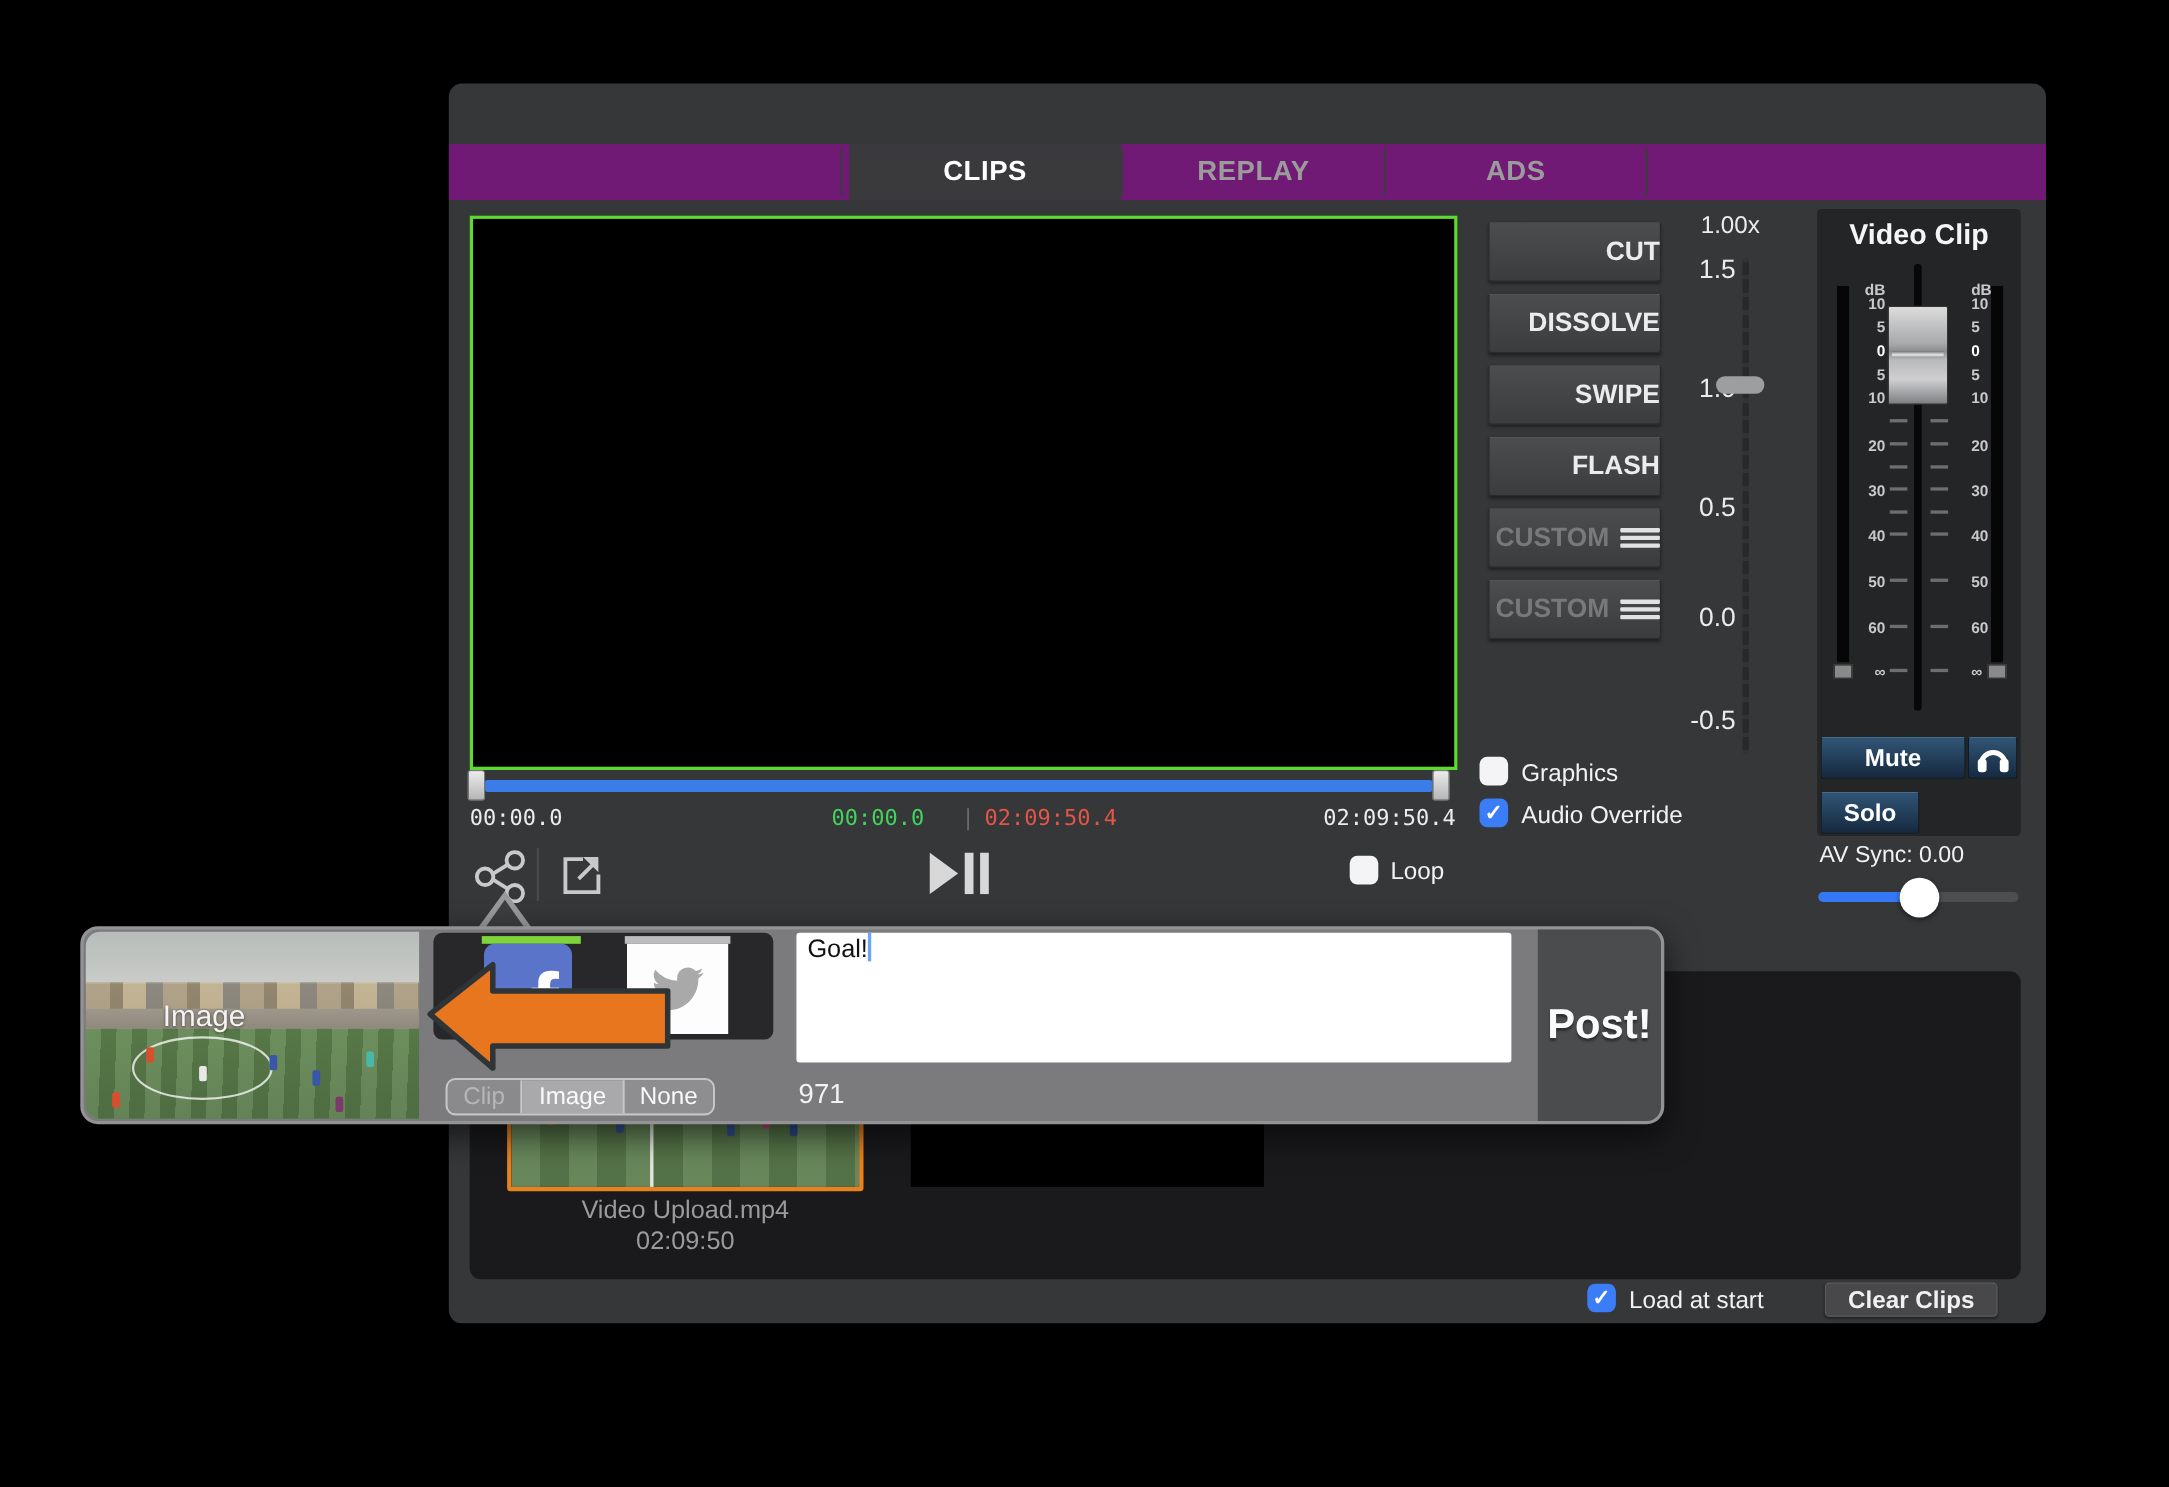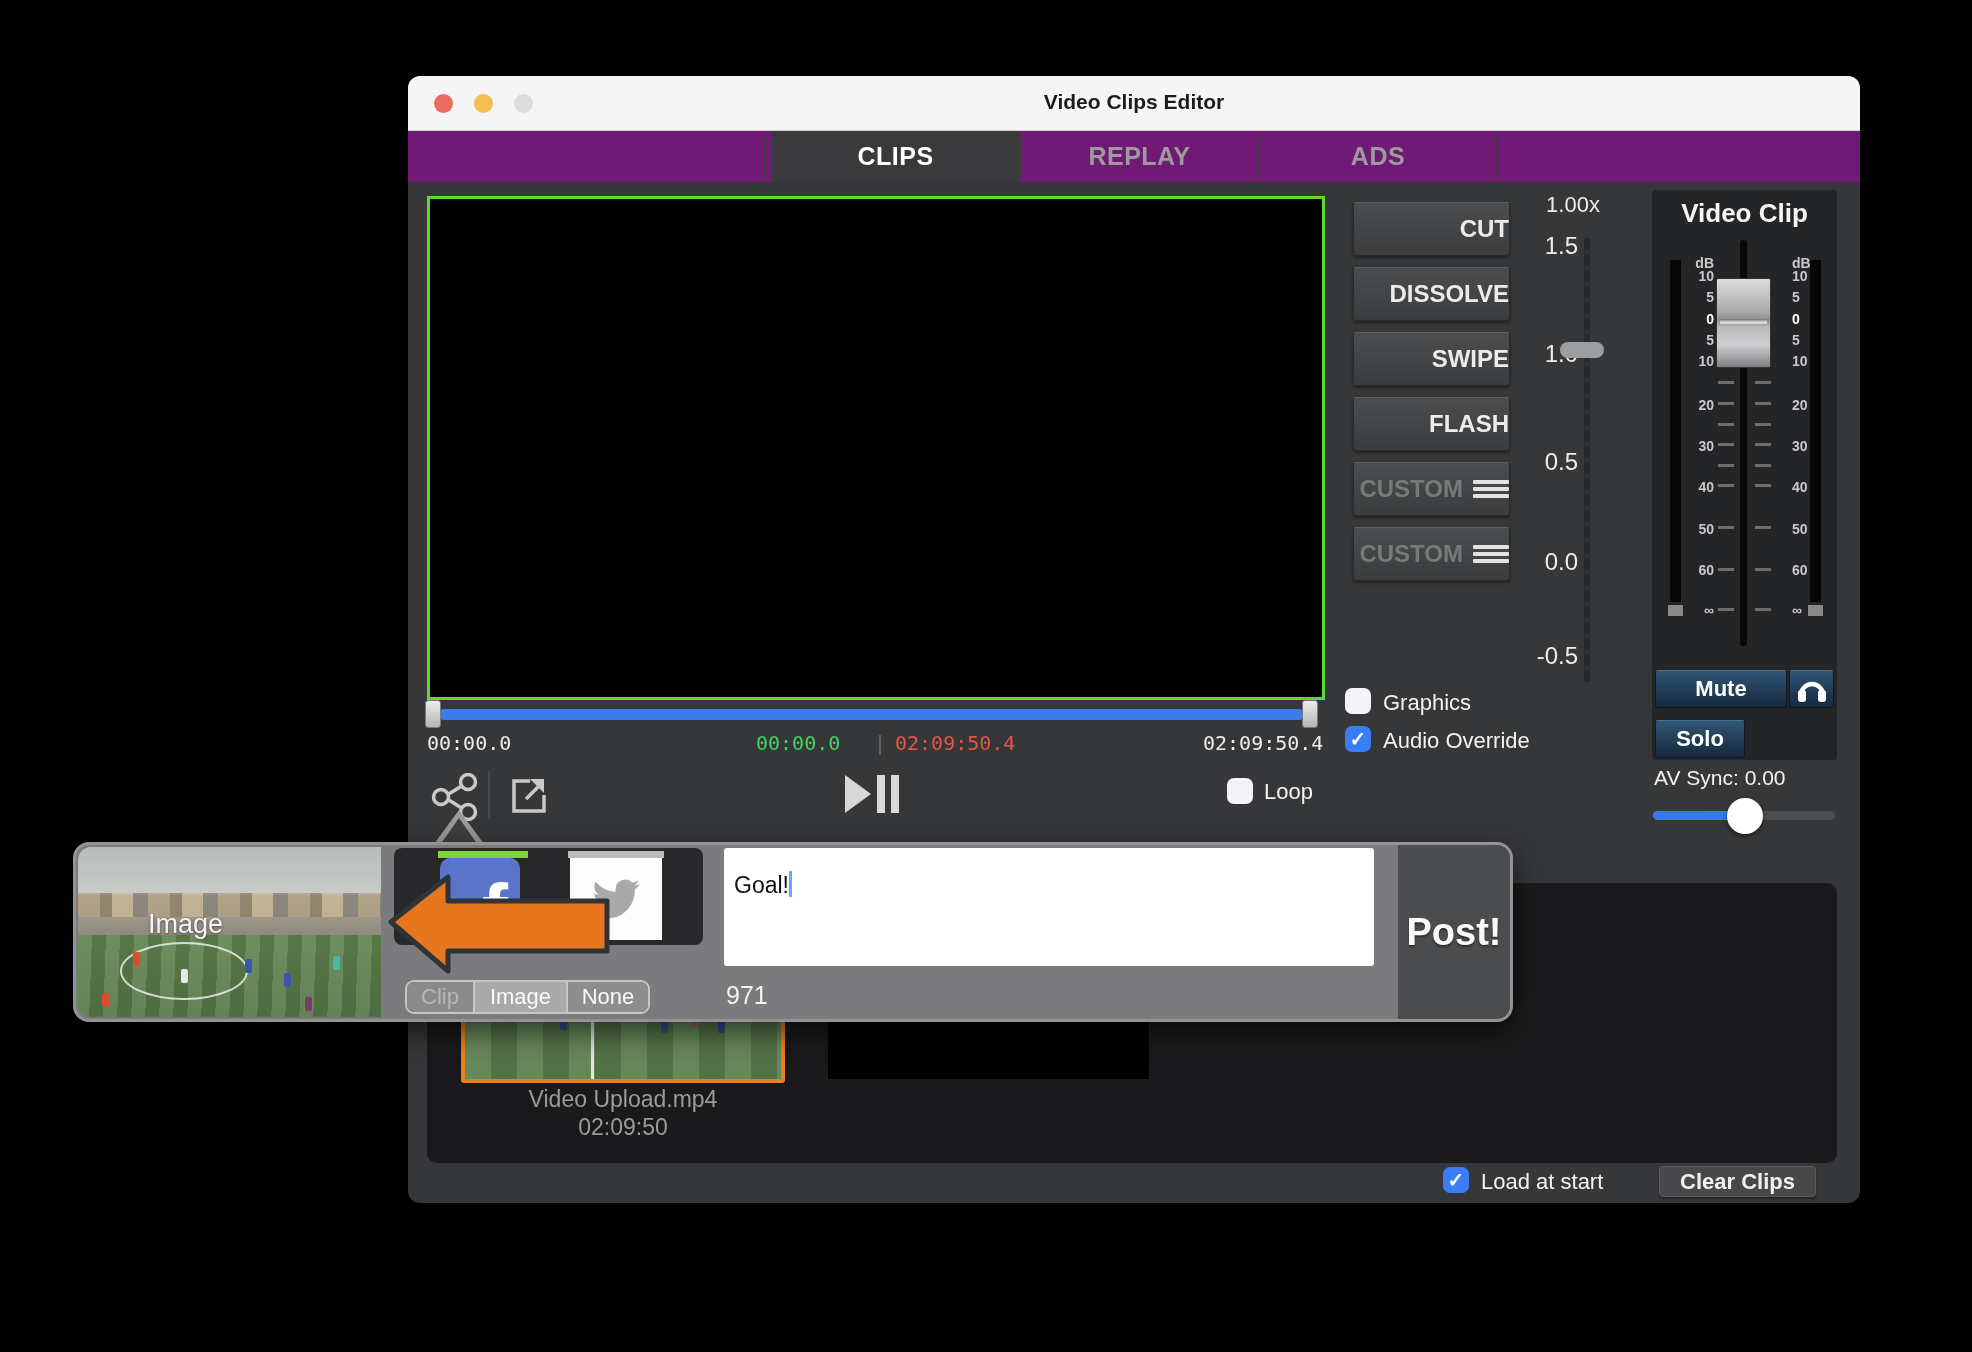--- a/index.html
+++ b/index.html
@@ -133,47 +133,41 @@
                background:#28282a; border-radius:8px; }
   .fb-bar { position:absolute; left:362px; top:6px; width:90px; height:7px; background:#7fd43c; }
   .fb { position:absolute; left:364px; top:13px; width:80px; height:78px; background:#5a74c9;
         border-radius:10px; overflow:hidden; }
   .fb span { position:absolute; right:12px; bottom:-22px; font-size:78px; font-weight:bold; color:#fff; }
   .tw-bar { position:absolute; left:492px; top:6px; width:96px; height:7px; background:#bcbcbc; }
   .tw { position:absolute; left:494px; top:13px; width:92px; height:82px; background:#fdfdfd;
         display:flex; align-items:center; justify-content:center; }
   .arrow { position:absolute; left:312px; top:26px; z-index:3; }
   .msg-box { position:absolute; left:648px; top:3px; width:650px; height:118px; background:#fff;
-             border-radius:3px; padding:23px 10px; font-size:23px; color:#111; }
+             border-radius:3px; padding:0 10px; font-size:23px; color:#111; }
   .cursor { display:inline-block; width:3px; height:26px; background:#6aa6f8; vertical-align:-4px; }
   .char-count { position:absolute; left:650px; top:136px; font-size:25px; color:#f2f2f2;text-align:right; }
   .seg { position:absolute; left:329px; top:135px; width:245px; height:34px;
          border:2px solid #c6c6c6; border-radius:9px; display:flex; overflow:hidden; }
   .seg div { height:100%; display:flex; align-items:center; justify-content:center;
              font-size:22px; background:#8e8e90; color:#fafafa; border-right:2px solid #c6c6c6; }
   .seg div:last-child { border-right:none; }
   .seg .dis { color:#b6b6b6; background:#8a8a8c; }
   .seg .sel { background:#a9a9ab; }
   .post-panel { position:absolute; right:0; top:0; width:112px; height:174px; background:#4b4c4e;
                 border-radius:0 13px 13px 0; display:flex; align-items:center; justify-content:center; }
   .post-panel span { font-size:38px; font-weight:bold; color:#fafafa; text-shadow:0 2px 2px rgba(0,0,0,.4); }
 </style>
 </head>
 <body>
 
 <div class="canvas">
 
   <div class="window">
 
-    <div class="titlebar">
-      <span class="tl red"></span>
-      <span class="tl yellow"></span>
-      <span class="tl gray"></span>
-      <div class="title">Video Clips Editor</div>
-    </div>
 
     <div class="tabbar">
       <div class="tabdiv" style="left:356px"></div>
       <div class="tab active" style="left:364px;width:247px">CLIPS</div>
       <div class="tabdiv" style="left:611px"></div>
       <div class="tab" style="left:613px;width:237px">REPLAY</div>
       <div class="tabdiv" style="left:850px"></div>
       <div class="tab" style="left:852px;width:236px">ADS</div>
       <div class="tabdiv" style="left:1088px"></div>
     </div>

